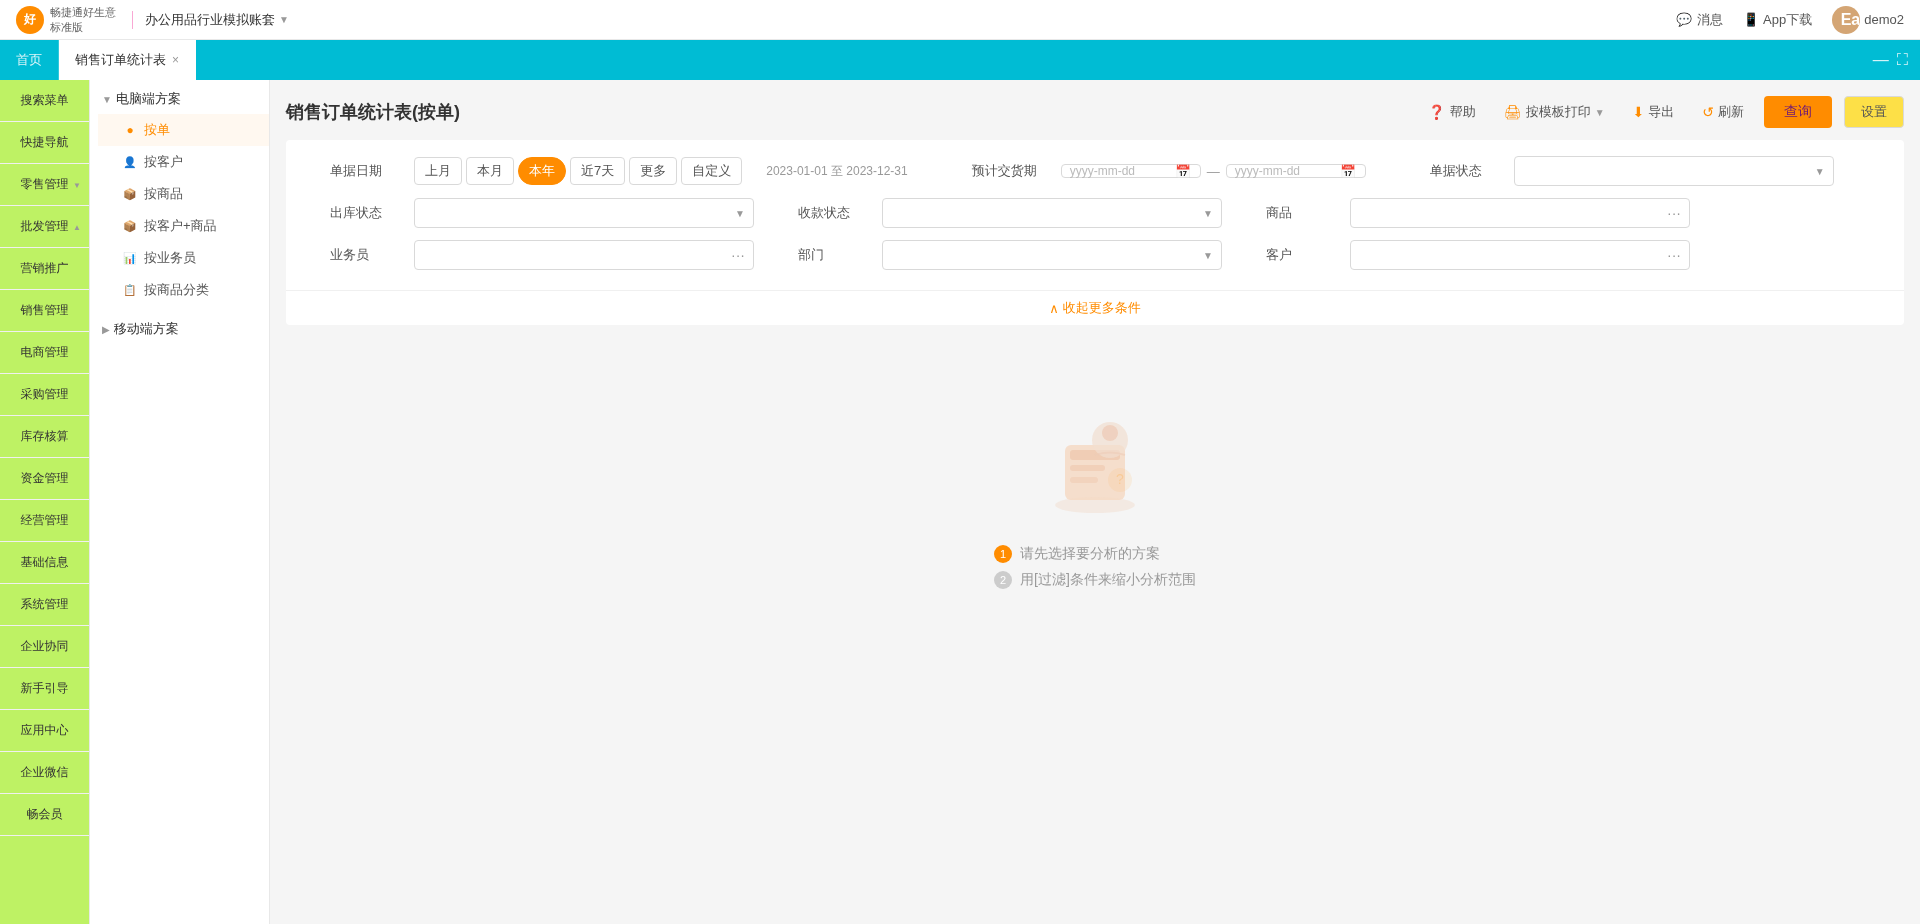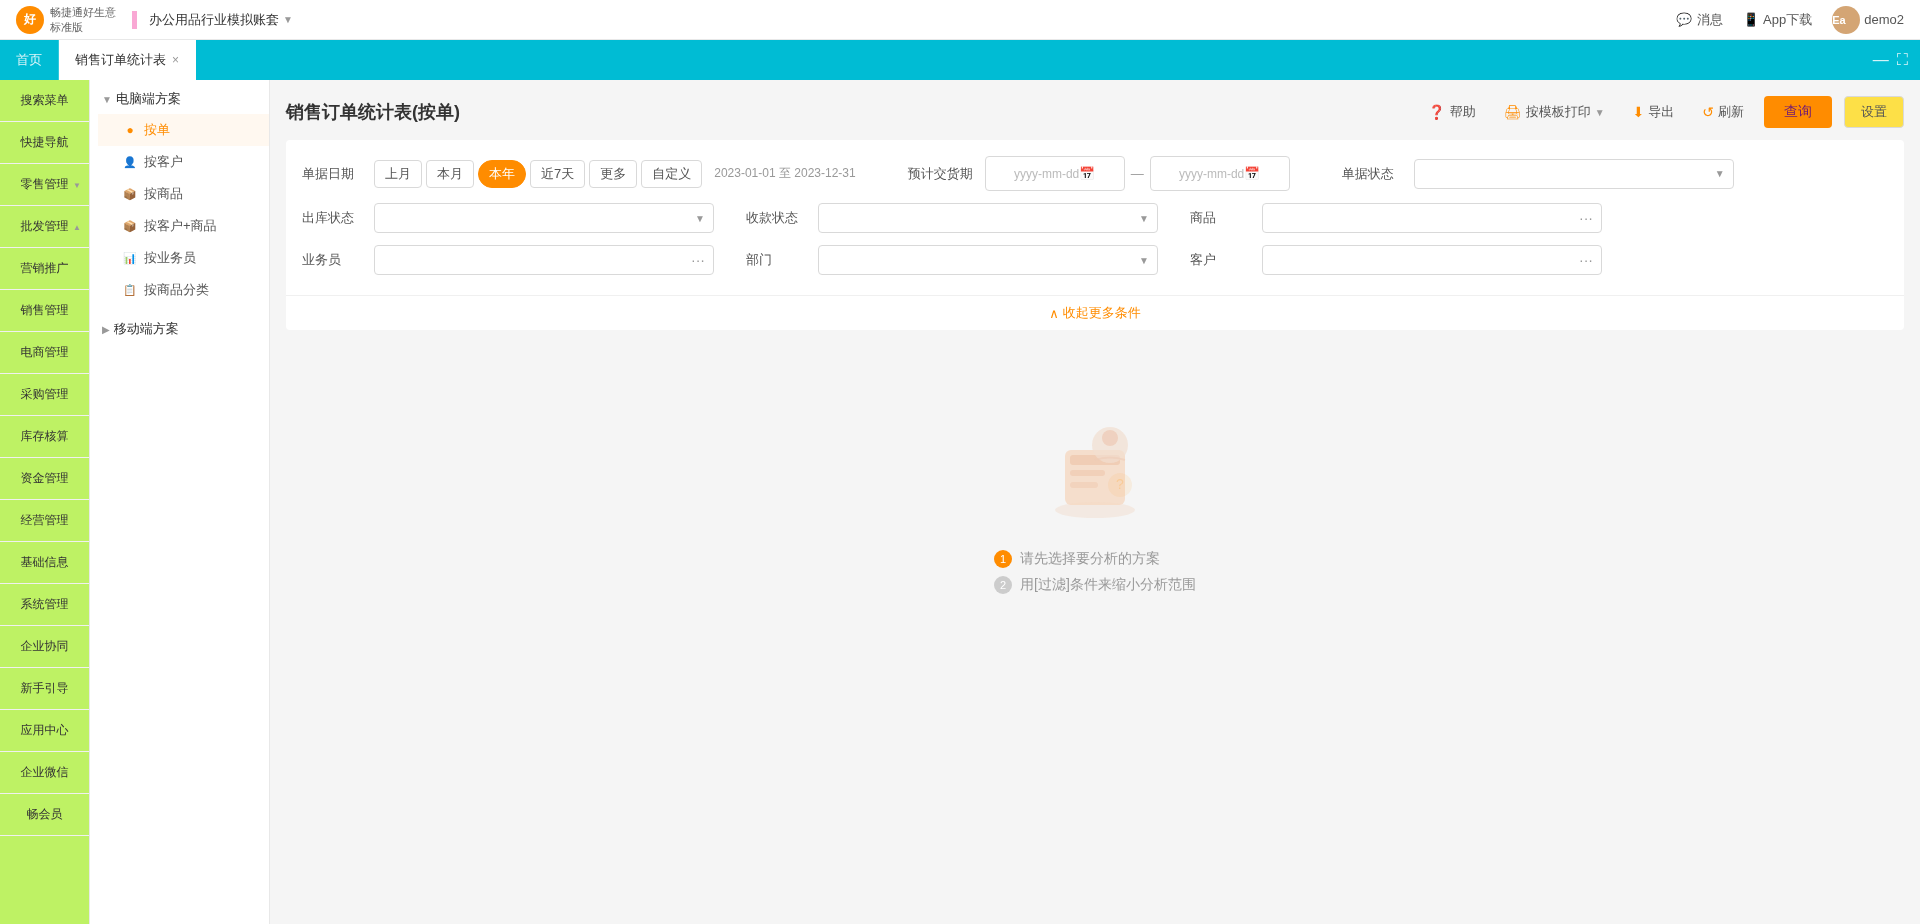--- a/index.html
+++ b/index.html
@@ -12,26 +12,26 @@
       border-bottom: 1px solid #e8e8e8;
       display: flex;
       align-items: center;
       padding: 0 16px;
       justify-content: space-between;
     }
     .top-bar-left { display: flex; align-items: center; gap: 8px; }
     .logo-area { display: flex; align-items: center; gap: 6px; }
     .logo-icon { width: 28px; height: 28px; background: #ff8c00; border-radius: 50%; display: flex; align-items: center; justify-content: center; color: white; font-size: 12px; font-weight: bold; }
     .logo-text { font-size: 11px; color: #666; line-height: 1.3; }
-    .app-title-area { display: flex; align-items: center; gap: 4px; padding-left: 12px; border-left: 5px solid #f9a8d4; margin-left: 8px; }
+    .app-title-area { display: flex; align-items: center; gap: 4px; padding-left: 12px; border-left: 1px solid #f9a8d4; margin-left: 8px; }
     .app-title { font-size: 13px; color: #333; }
     .dropdown-arrow { color: #999; font-size: 10px; }
     .top-bar-right { display: flex; align-items: center; gap: 20px; }
     .top-action { display: flex; align-items: center; gap: 4px; color: #555; font-size: 13px; cursor: pointer; }
-    .user-avatar { width: 28px; height: 28px; border-radius: 50%; background: #d4a574; display: flex; align-items: center; justify-content: flex-start; color: white; font-size: 11px; font-weight: bold; overflow: hidden; }
+    .user-avatar { width: 28px; height: 28px; border-radius: 50%; background: #d4a574; display: flex; align-items: center; justify-content: flex-end; color: white; font-size: 16px; font-weight: bold; overflow: hidden; }
 
     
     .nav-tabs {
       height: 40px;
       background: #00bcd4;
       display: flex;
       align-items: center;
       padding: 0 0;
     }
     .nav-tab {
@@ -139,48 +139,49 @@
       gap: 4px;
       color: #555;
       font-size: 13px;
       cursor: pointer;
       padding: 4px 8px;
     }
     .action-icon { color: #ff8c00; font-size: 14px; }
     .filter-row {
       display: flex;
       align-items: center;
-      gap: 12px;
+      gap: 24px;
       margin-bottom: 12px;
       flex-wrap: wrap;
+      margin-left: 28px;
     }
     .filter-row:last-child { margin-bottom: 0; }
     .filter-label {
       font-size: 13px;
       color: #555;
       white-space: nowrap;
       min-width: 60px;
     }
     .date-input-group {
       display: flex;
       align-items: center;
       gap: 6px;
     }
     .date-input {
-      height: 35px;
+      height: 14px;
       border: 1px solid #d9d9d9;
       border-radius: 4px;
       padding: 0 8px;
       font-size: 13px;
       color: #999;
       background: #fff;
       width: 140px;
       display: flex;
       align-items: center;
-      justify-content: center;
+      justify-content: space-between;
     }
     .date-separator { color: #999; }
     .date-icon { color: #ff8c00; font-size: 13px; }
     .date-buttons { display: flex; align-items: center; gap: 4px; }
     .date-btn {
       height: 28px;
       padding: 0 10px;
       border: 1px solid #d9d9d9;
       border-radius: 4px;
       background: #fff;

